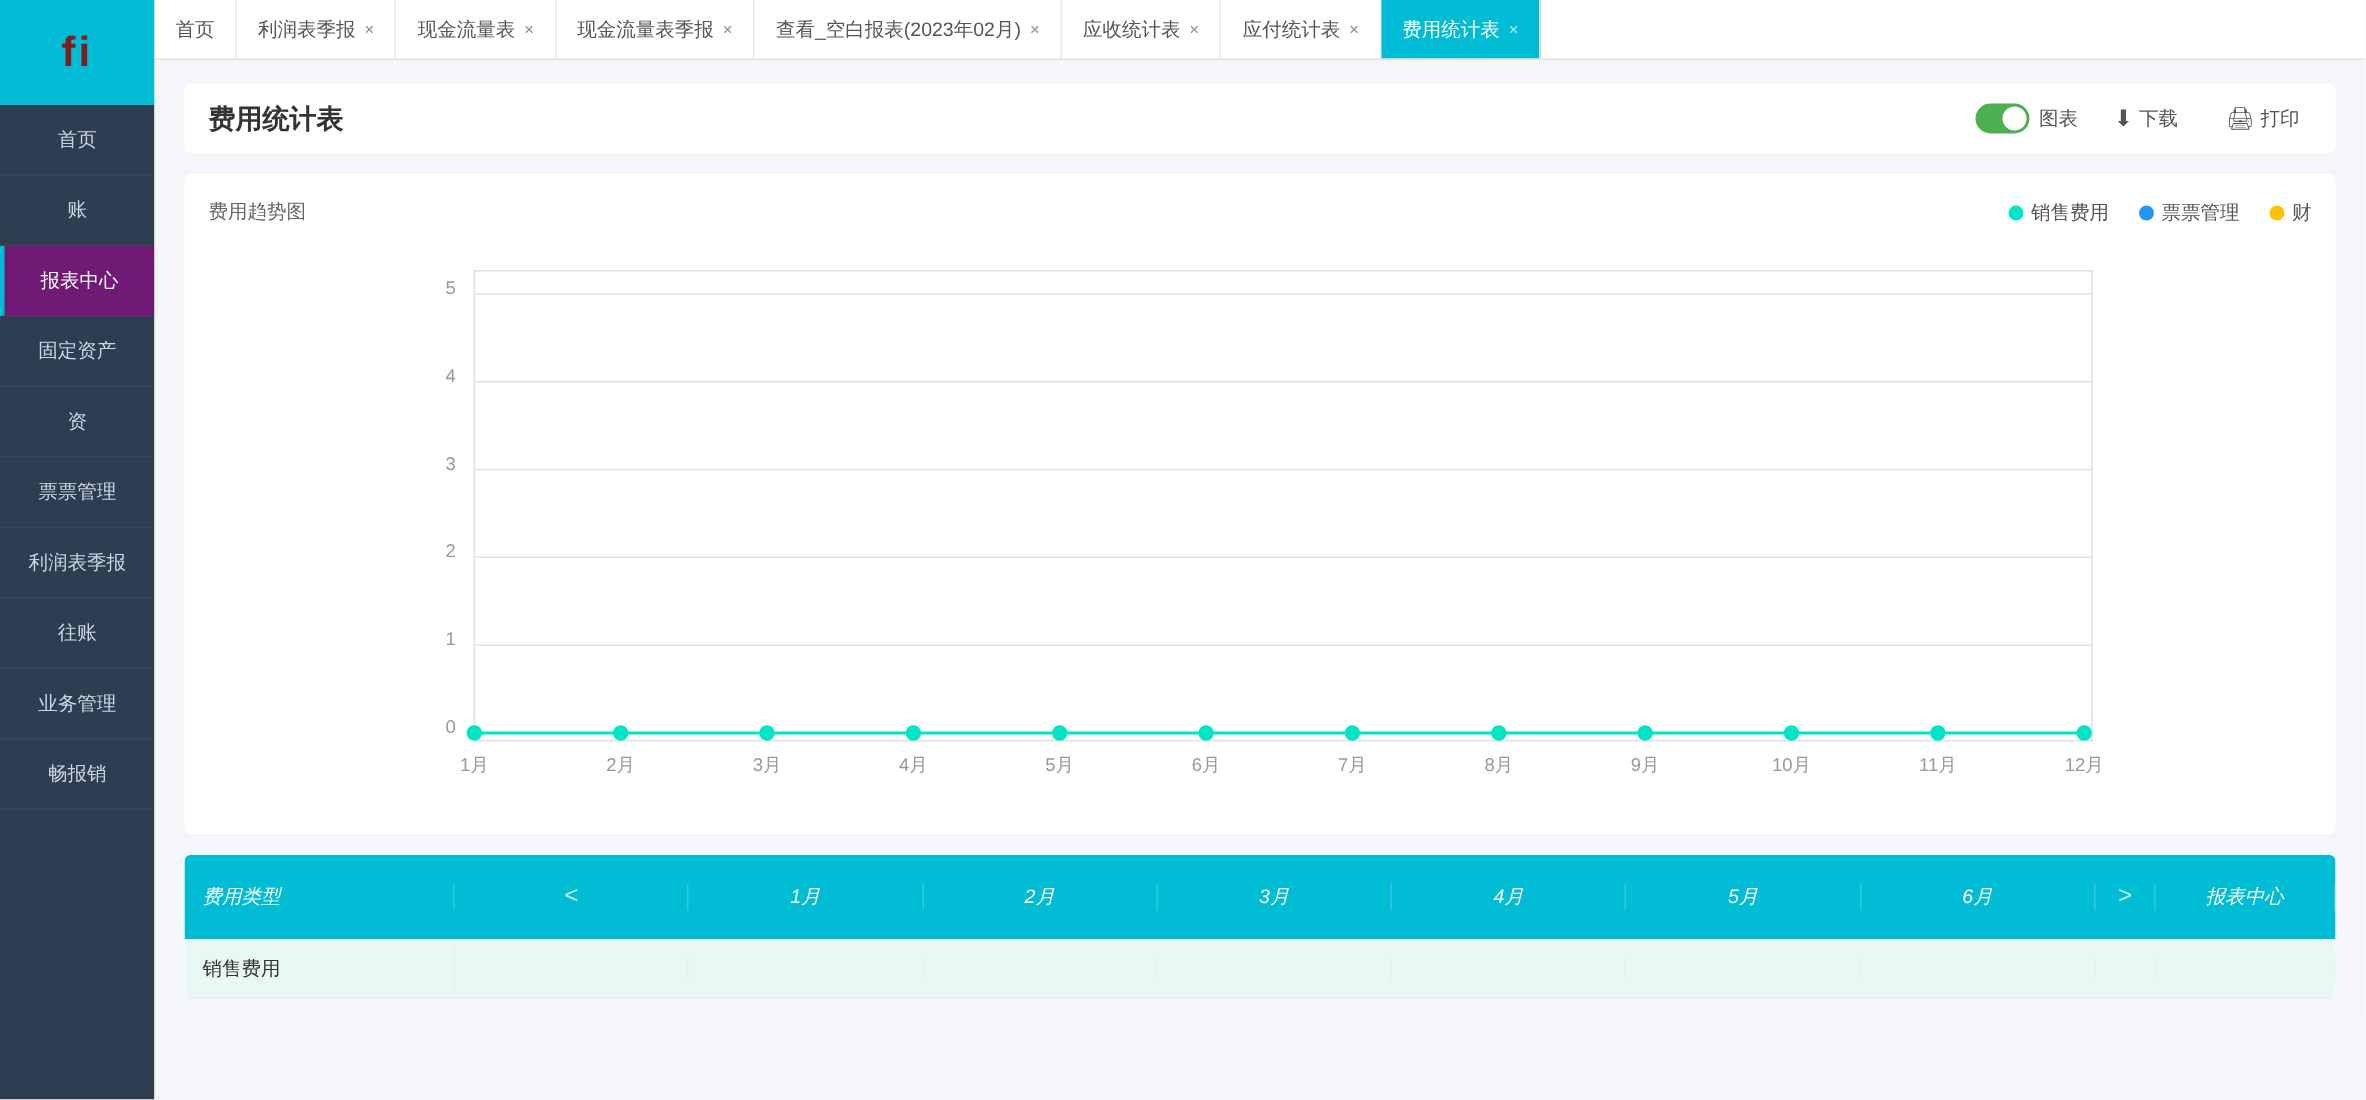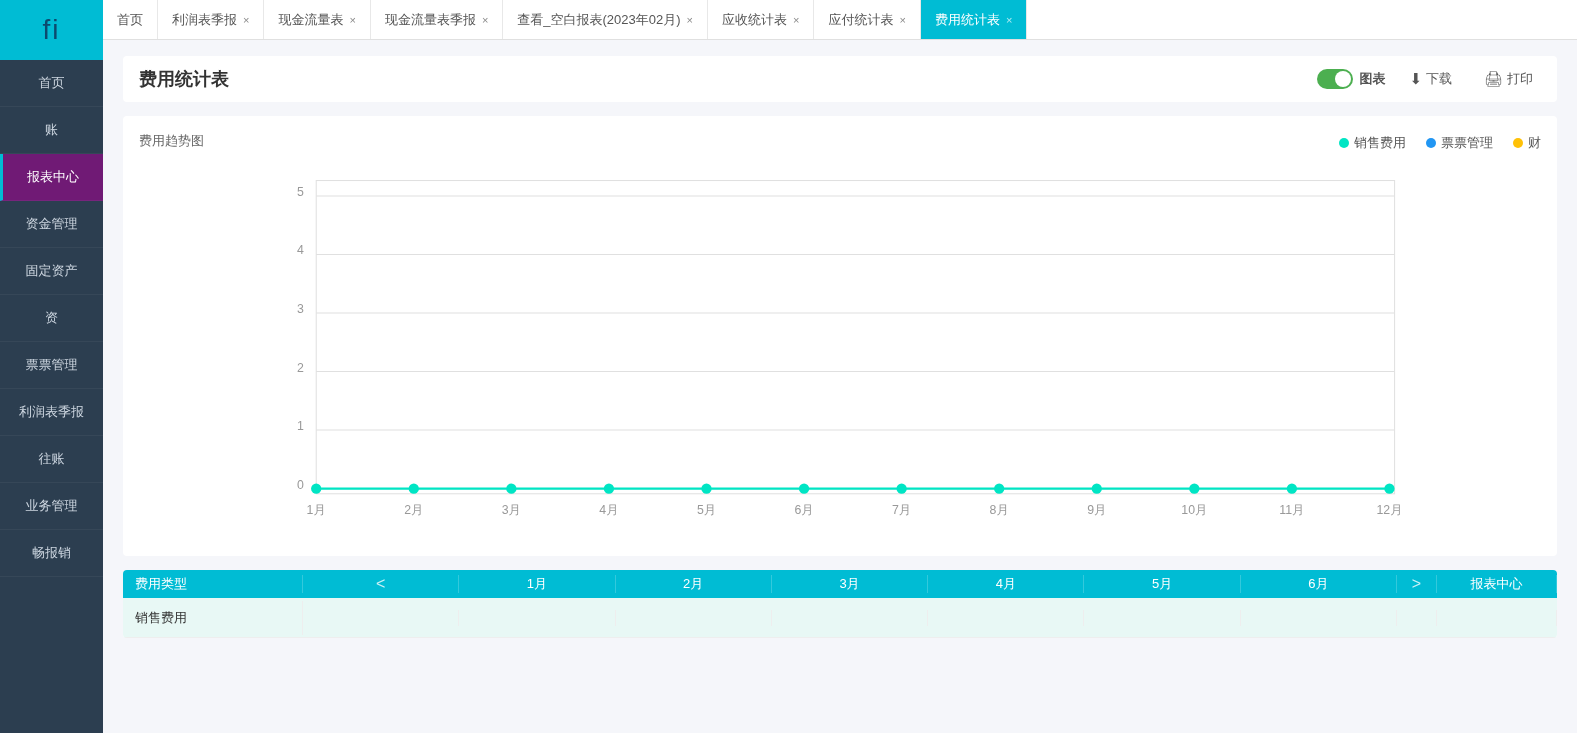--- a/index.html
+++ b/index.html
@@ -11,27 +11,27 @@
       background: #2c3e50;
       color: #cdd6e0;
       display: flex;
       flex-direction: column;
       flex-shrink: 0;
       height: 100%;
       overflow: hidden;
     }
     .sidebar-logo {
       background: #00bcd4;
-      height: 60px;
+      height: 70px;
       display: flex;
       align-items: center;
       justify-content: center;
       font-size: 28px;
-      font-weight: normal;
-      color: #0c4a6e;
+      font-weight: bold;
+      color: #7f1d1d;
       letter-spacing: 2px;
     }
     .sidebar-item {
       padding: 14px 10px;
       font-size: 13px;
       text-align: center;
       cursor: pointer;
       border-bottom: 1px solid rgba(255,255,255,0.05);
       color: #cdd6e0;
     }
@@ -108,21 +108,20 @@
       display: flex;
       align-items: center;
       gap: 16px;
     }
     .toggle-wrap {
       display: flex;
       align-items: center;
       gap: 6px;
       font-size: 13px;
       color: #555;
-      font-weight: bold;
     }
     .toggle {
       width: 36px;
       height: 20px;
       background: #4caf50;
       border-radius: 10px;
       position: relative;
       cursor: pointer;
     }
     .toggle::after {
@@ -194,22 +193,23 @@
       background: #fff;
       border-radius: 4px;
       overflow: hidden;
     }
     .table-header {
       background: #00bcd4;
       color: white;
       display: grid;
       grid-template-columns: 180px repeat(7, 1fr) 40px 120px;
       align-items: center;
-      height: 28px;
-      font-size: 13px;
+      height: 56px;
+      font-size: 13px;
+      font-style: italic;
     }
     .th-cell {
       padding: 0 12px;
       text-align: center;
       border-right: 1px solid rgba(255,255,255,0.2);
     }
     .th-cell:first-child {
       text-align: left;
       display: flex;
       align-items: center;
@@ -240,21 +240,20 @@
     }
   </style>
 </head>
 <body>
 
 <div class="sidebar">
   <div class="sidebar-logo">fi</div>
   <div class="sidebar-item">首页</div>
   <div class="sidebar-item">账</div>
   <div class="sidebar-item active">报表中心</div>
-  <div class="sidebar-item">资金管理</div>
   <div class="sidebar-item">固定资产</div>
   <div class="sidebar-item">资</div>
   <div class="sidebar-item">票票管理</div>
   <div class="sidebar-item">利润表季报</div>
   <div class="sidebar-item">往账</div>
   <div class="sidebar-item">业务管理</div>
   <div class="sidebar-item">畅报销</div>
 </div>
 
 <div class="main">
@@ -307,21 +306,21 @@
           <span>下载</span>
         </div>
         <div class="action-btn">
           <span class="action-icon">🖨</span>
           <span>打印</span>
         </div>
       </div>
     </div>
 
     <div class="chart-section">
-      <div style="display:flex; justify-content:space-between; align-items:flex-end;">
+      <div style="display:flex; justify-content:space-between; align-items:center;">
         <div class="chart-title">费用趋势图</div>
         <div class="chart-legend">
           <div class="legend-item">
             <div class="legend-dot" style="background:#00e5c4;"></div>
             <span>销售费用</span>
           </div>
           <div class="legend-item">
             <div class="legend-dot" style="background:#2196f3;"></div>
             <span>票票管理</span>
           </div>

